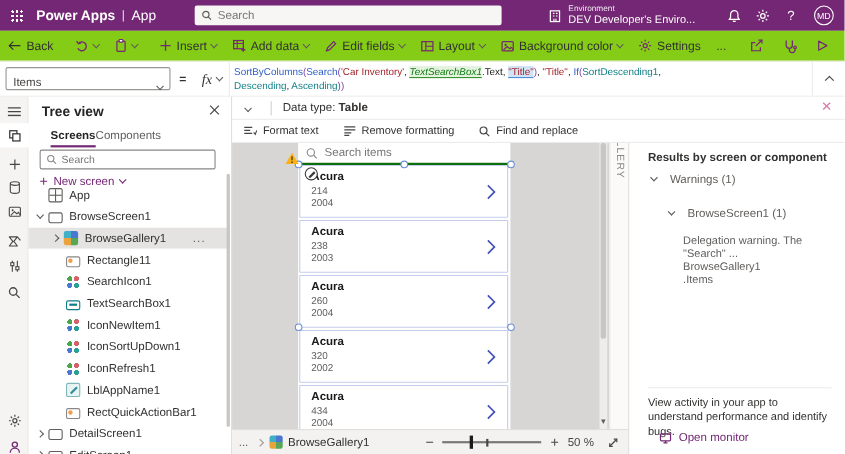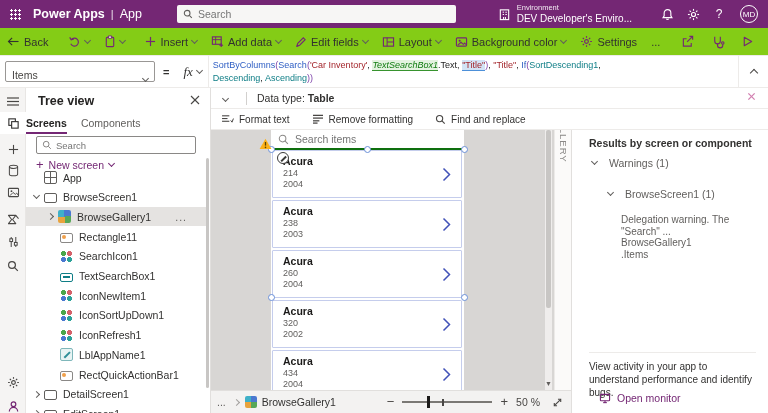--- a/index.html
+++ b/index.html
@@ -73,21 +73,21 @@
 
   
   .main{position:absolute;left:0;top:88px;width:768px;height:325px}
   .rail{position:absolute;left:0;top:0;width:26px;height:325px;background:#f5f4f3;border-right:1px solid #e8e6e4}
   .rail-ic{position:absolute;left:0;width:26px;height:22px;display:flex;align-items:center;justify-content:center;cursor:pointer}
   .rail-ic.active{background:#fff}
 
   .tree{position:absolute;left:26px;top:0;width:185px;height:325px;background:#fff;border-right:1px solid #e1dfdd}
   .tree-title{position:absolute;left:12px;top:6px;font-size:12.5px;font-weight:bold;color:#252423}
   .tree-close{position:absolute;right:10px;top:7px;cursor:pointer}
-  .tree-tabs{position:absolute;left:0;top:29px;display:flex;gap:14px;font-size:10.5px}
+  .tree-tabs{position:absolute;left:20px;top:29px;display:flex;gap:0;font-size:10.5px}
   .ttab{padding-bottom:3px;cursor:pointer;color:#605e5c}
   .ttab.active{color:#252423;font-weight:bold;border-bottom:2px solid #742774}
   .tree-search{position:absolute;left:10px;top:48px;width:160px;height:18px;border:1px solid #8a8886;border-radius:2px;display:flex;align-items:center;padding:0 5px;color:#8a8886}
   .tree-search input{border:0;outline:0;font-size:9.5px;color:#8a8886;margin-left:4px;width:120px;font-family:inherit}
   .newscreen{position:absolute;left:10px;top:71px;display:flex;align-items:center;gap:5px;color:#742774;font-size:10.5px;cursor:pointer}
   .newscreen .chev{border-color:#742774}
   .plus-p{font-size:13px;line-height:10px}
   .titem{position:absolute;left:0;width:183px;height:19px;display:flex;align-items:center;font-size:10.5px;color:#323130;cursor:pointer}
   .titem.sel{background:#e5e3e1}
   .titem .chev{margin-right:5px}

